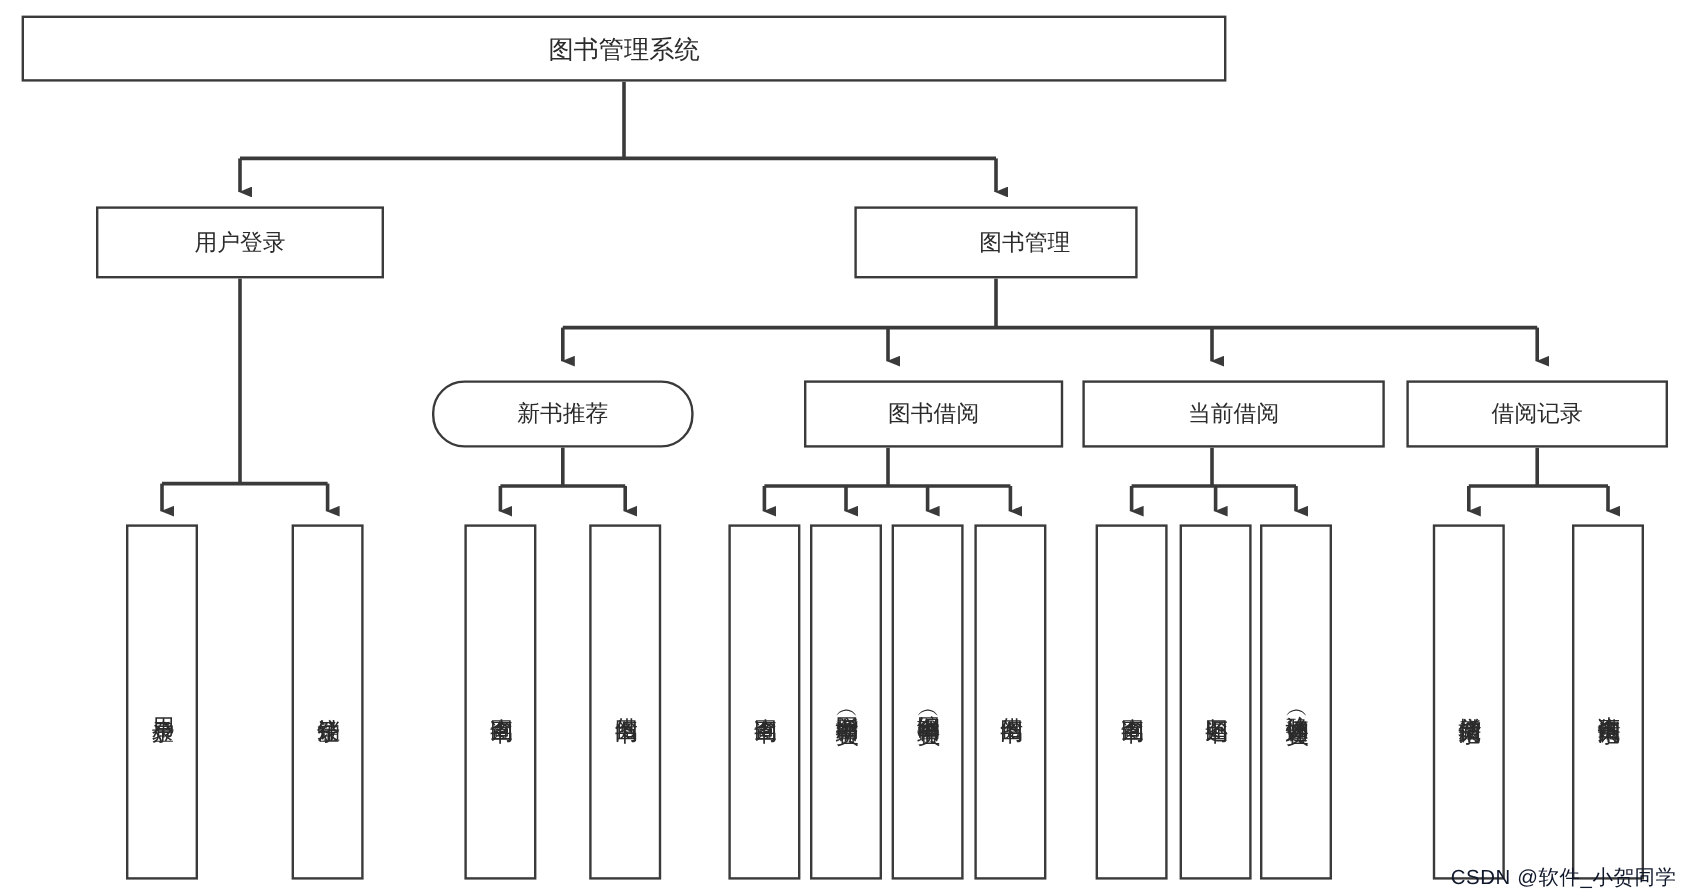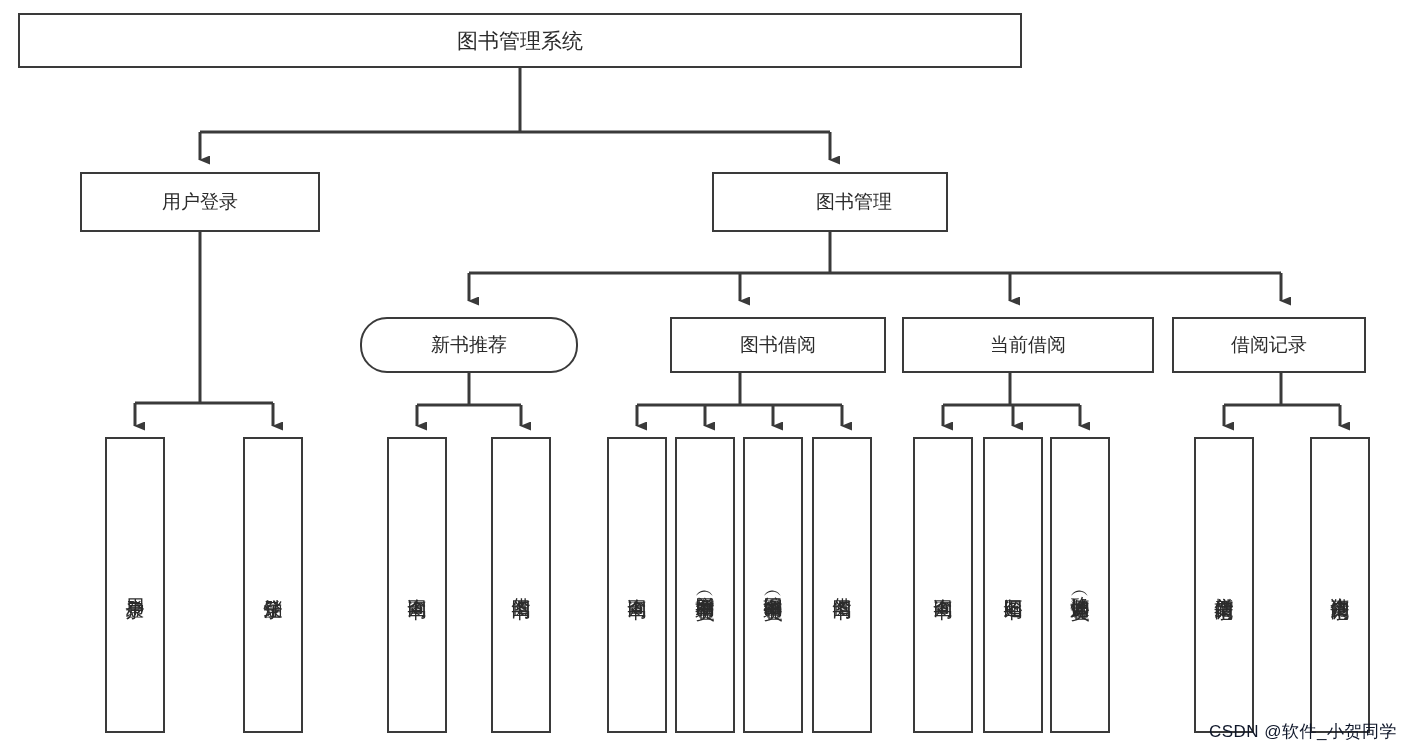--- a/index.html
+++ b/index.html
@@ -136,21 +136,21 @@
 
   <div class="node-box level-3" style="left:360px; top:317px; width:218px; height:56px;border-radius:27px;">
     <span class="node-label">新书推荐</span>
   </div>
   <div class="node-box level-3" style="left:632px; top:317px; width:216px; height:56px;margin-left:38px;">
     <span class="node-label">图书借阅</span>
   </div>
   <div class="node-box level-3" style="left:902px; top:317px; width:252px; height:56px;">
     <span class="node-label">当前借阅</span>
   </div>
-  <div class="node-box level-3" style="left:1172px; top:317px; width:194px; height:56px;">
+  <div class="node-box level-3" style="left:1172px; top:317px; width:218px; height:56px;">
     <span class="node-label">借阅记录</span>
   </div>
 
   <div class="node-box leaf" style="left:105px; top:437px; width:60px; height:296px;">
     <span class="node-label">用户登录</span>
   </div>
   <div class="node-box leaf" style="left:243px; top:437px; width:60px; height:296px;">
     <span class="node-label">注销登录</span>
   </div>
 

